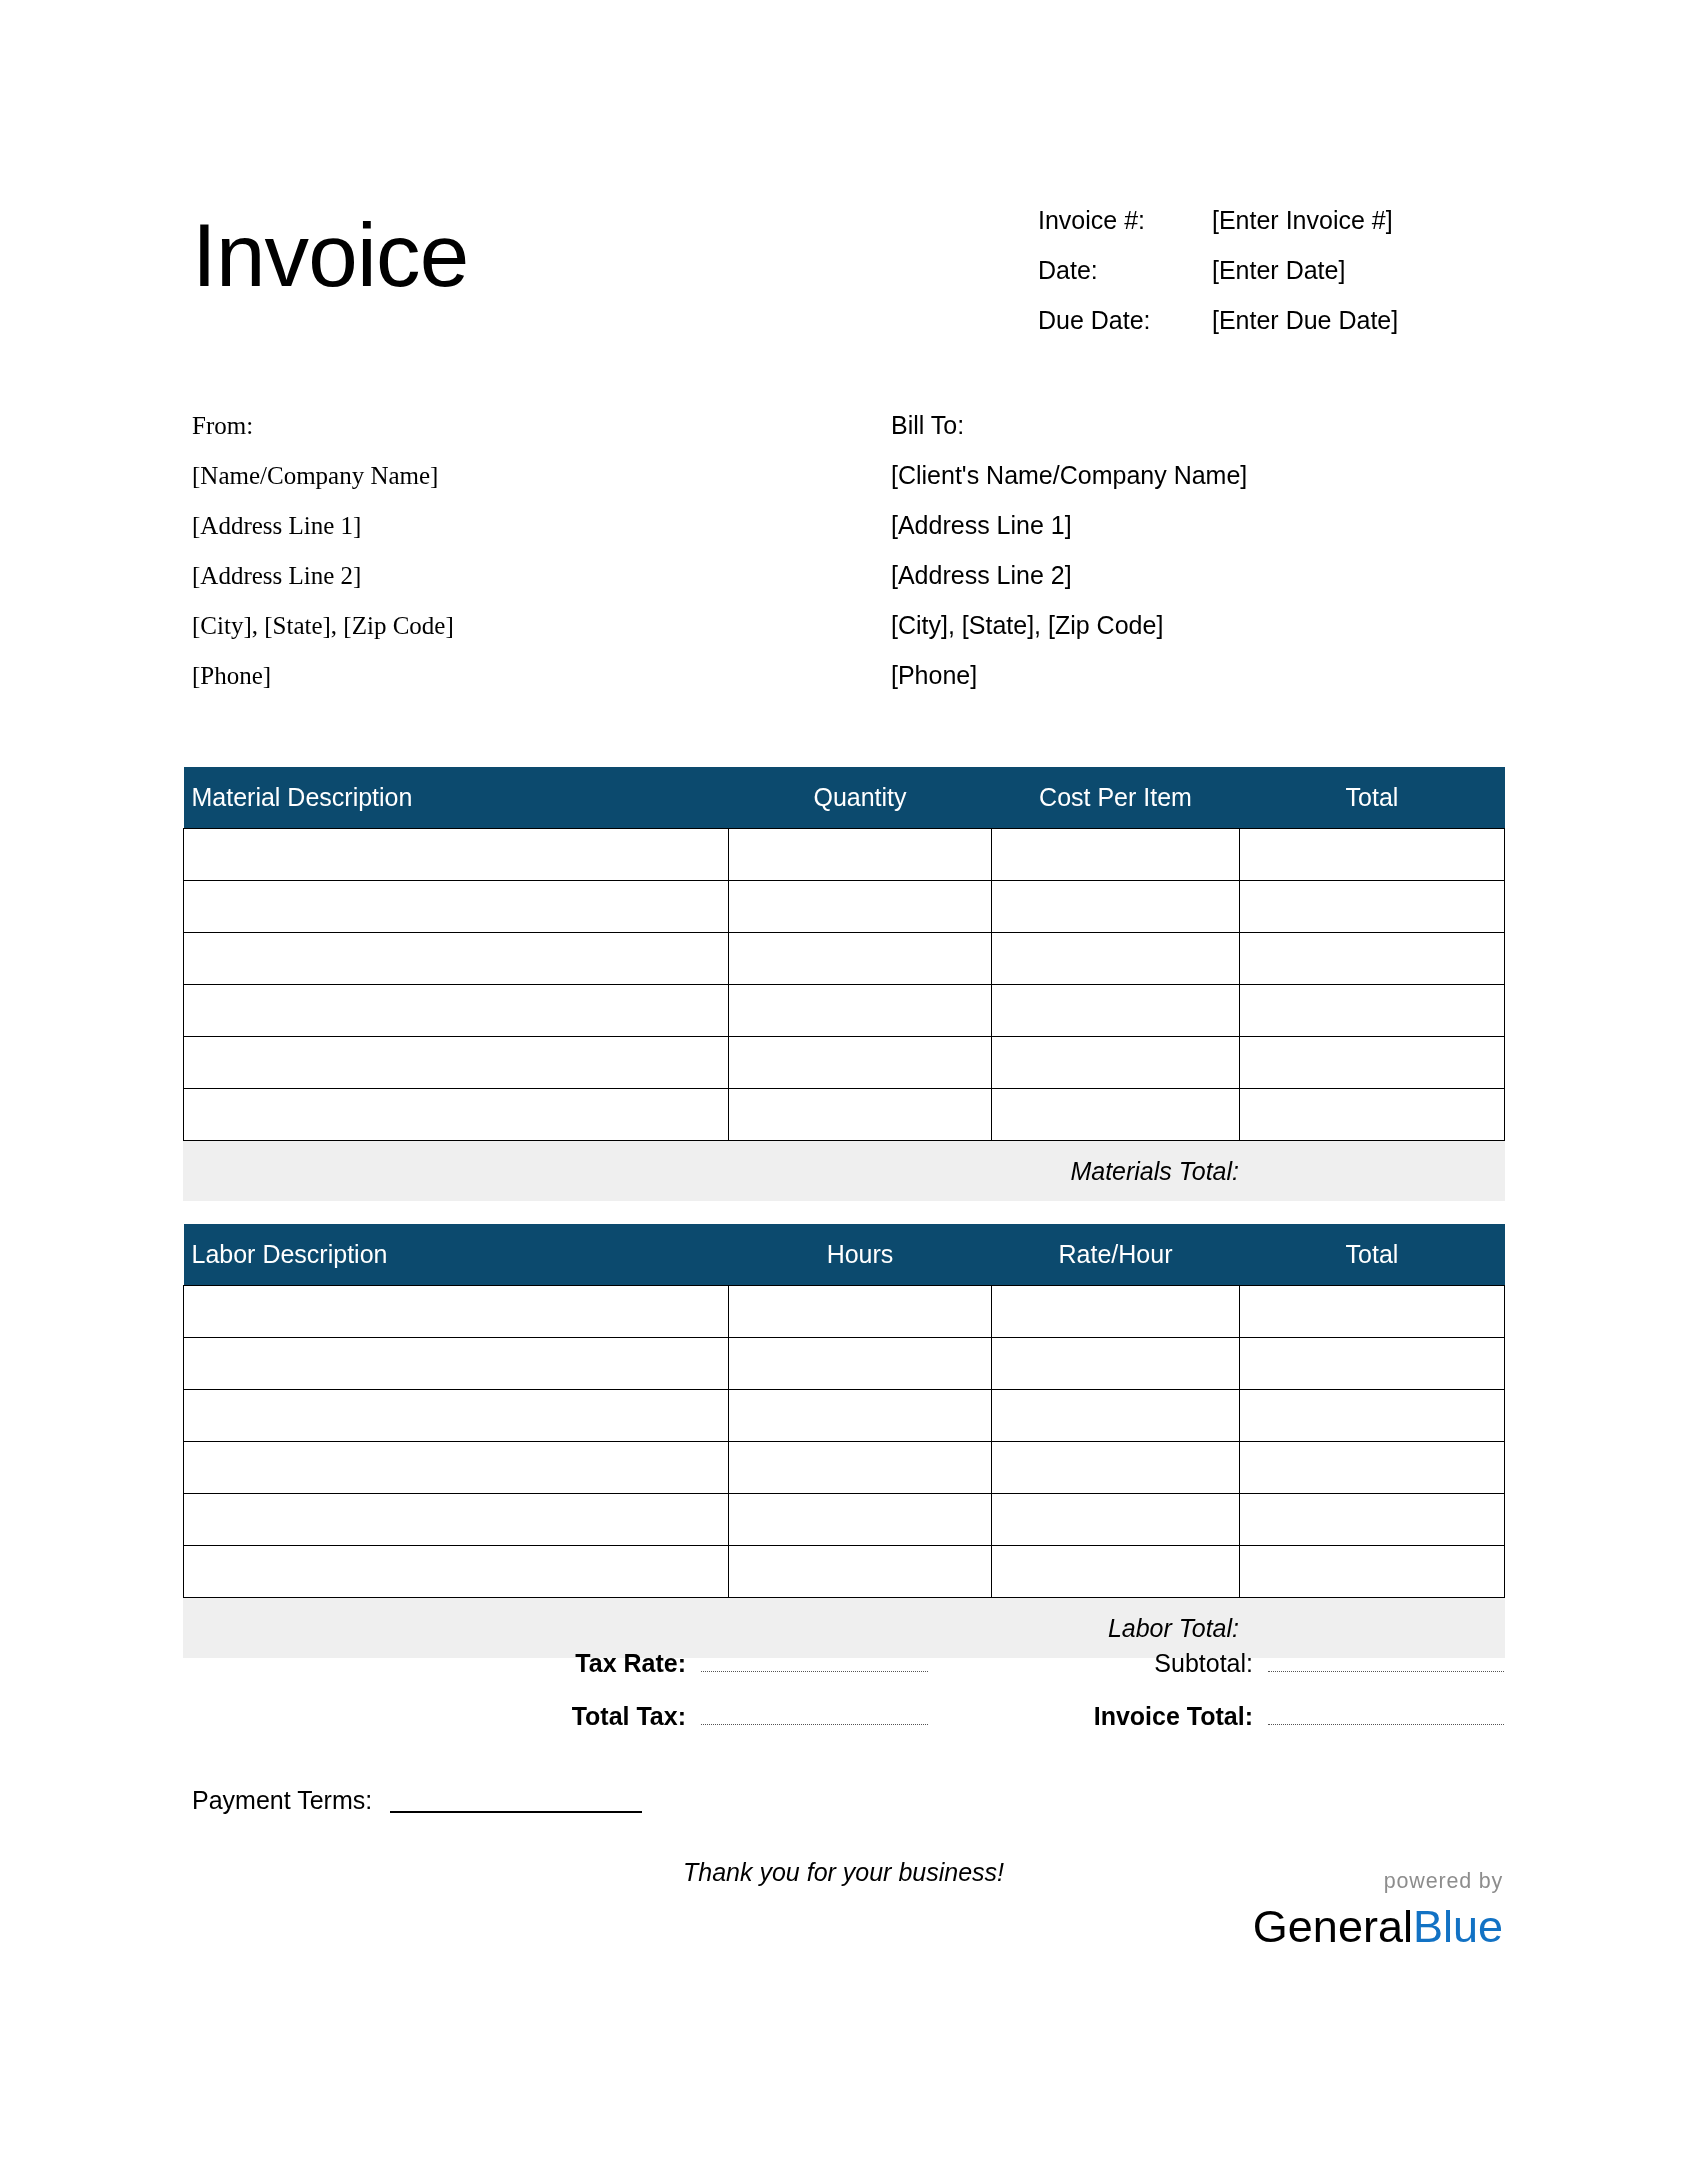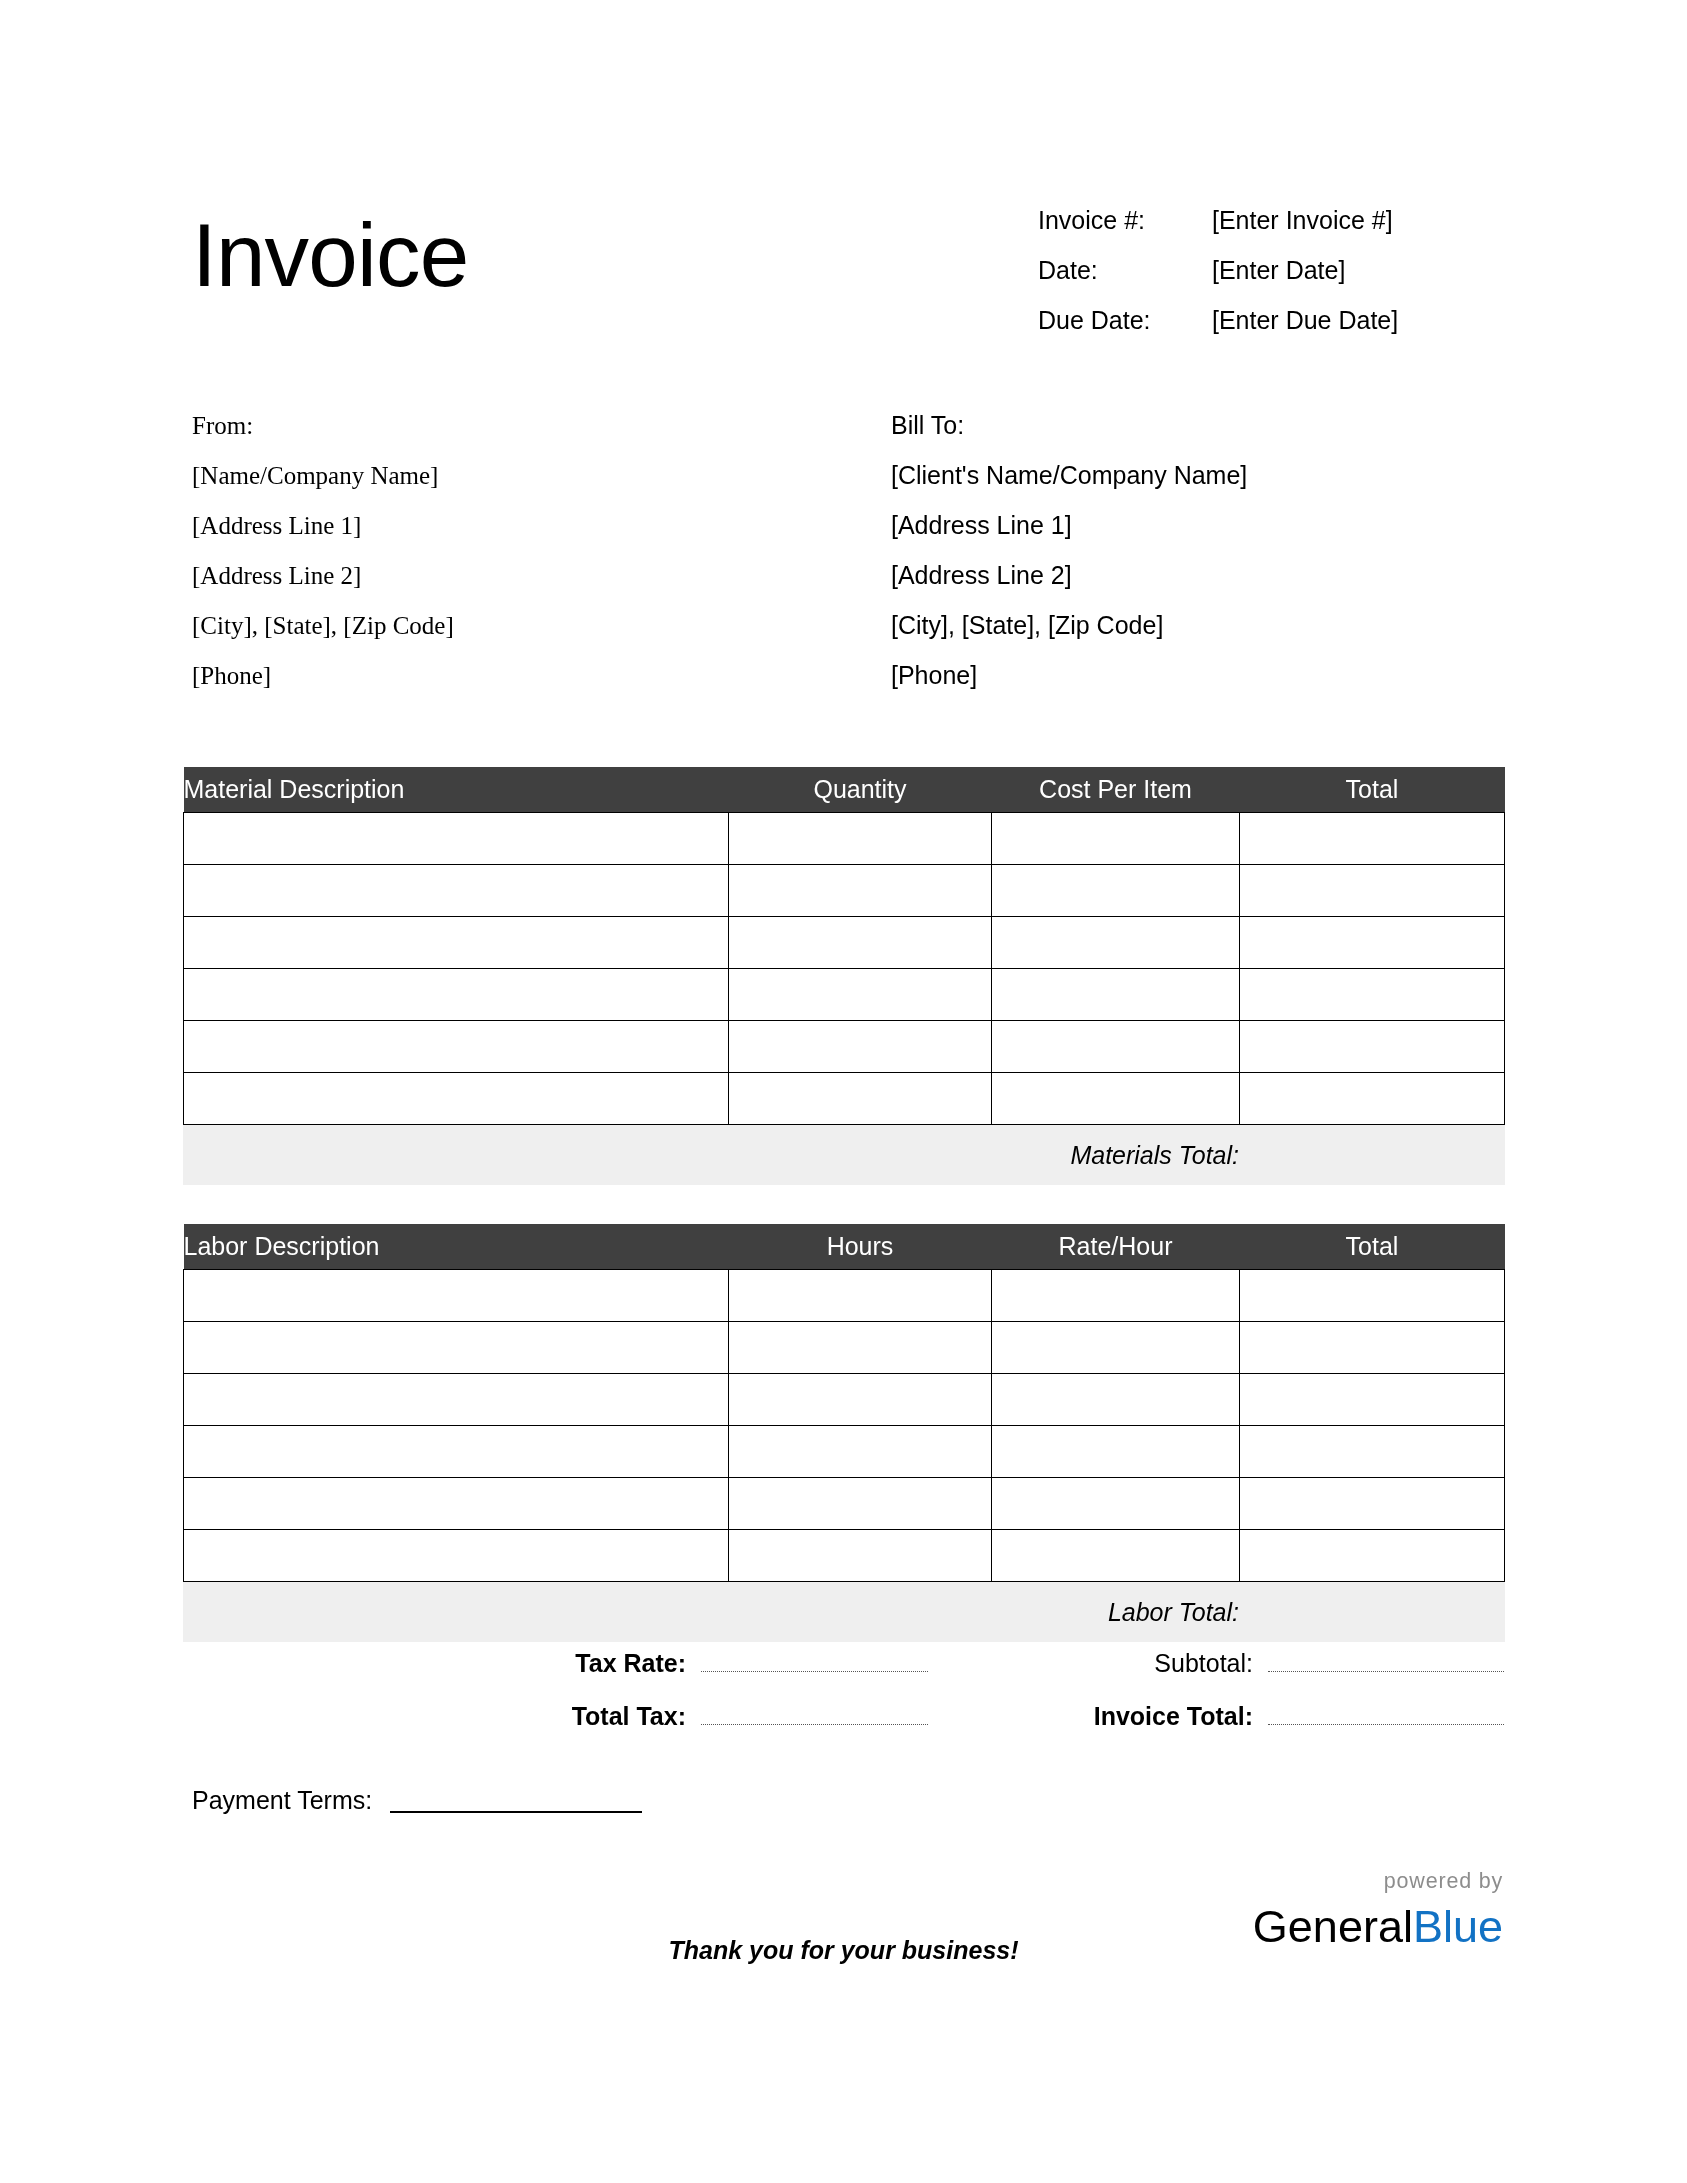--- a/index.html
+++ b/index.html
@@ -105,26 +105,26 @@
     width: 1322px;
     border-collapse: collapse;
     table-layout: fixed;
   }
   table.grid col.c-desc  { width: 545px; }
   table.grid col.c-two   { width: 263px; }
   table.grid col.c-three { width: 248px; }
   table.grid col.c-four  { width: 265px; }
 
   table.grid thead th {
-    background: #404040;
+    background: #0c4a6e;
     color: #ffffff;
     font-size: 25px;
     font-weight: 400;
     height: 45px;
-    padding: 0;
+    padding: 8px;
     border: none;
     vertical-align: middle;
   }
   th.h-desc {
     text-align: left;
     padding-left: 11.6px;
   }
   th.h-center { text-align: center; }
 
   table.grid tbody td {
@@ -211,27 +211,26 @@
     margin-left: 18px;
     width: 252px;
     height: 25px;
     border-bottom: 2.5px solid #000000;
   }
 
   
   .thanks {
     position: absolute;
     left: 0;
-    top: 1938px;
+    top: 1860px;
     width: 1687px;
     text-align: center;
     font-size: 25px;
     line-height: 25px;
     font-style: italic;
-    font-weight: bold;
   }
   .brand {
     position: absolute;
     right: 184px;
     top: 1871px;
     text-align: right;
   }
   .brand-powered {
     font-size: 21.5px;
     line-height: 21.5px;

